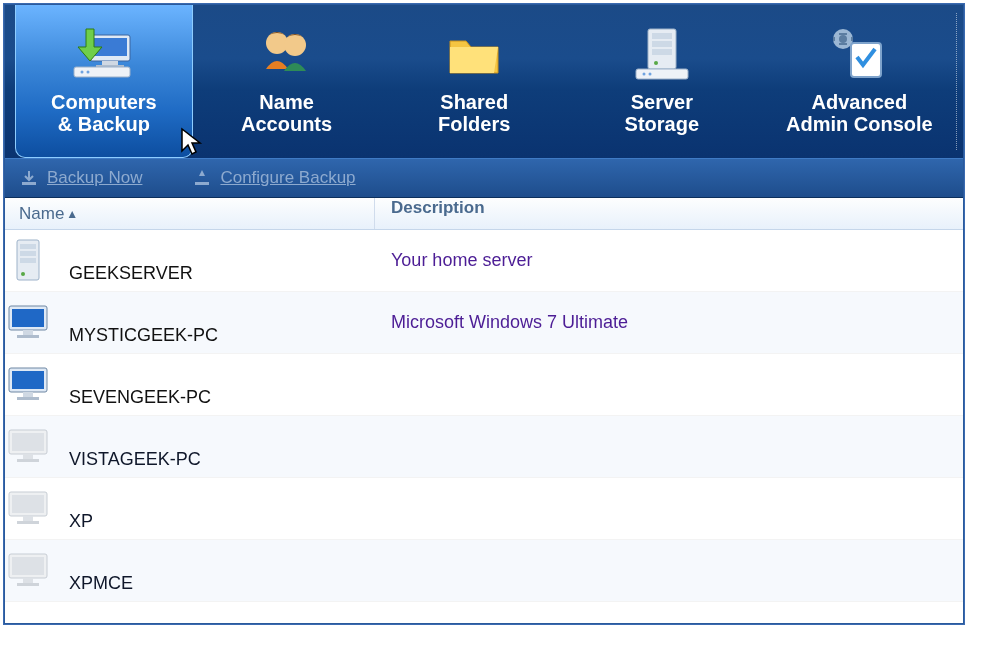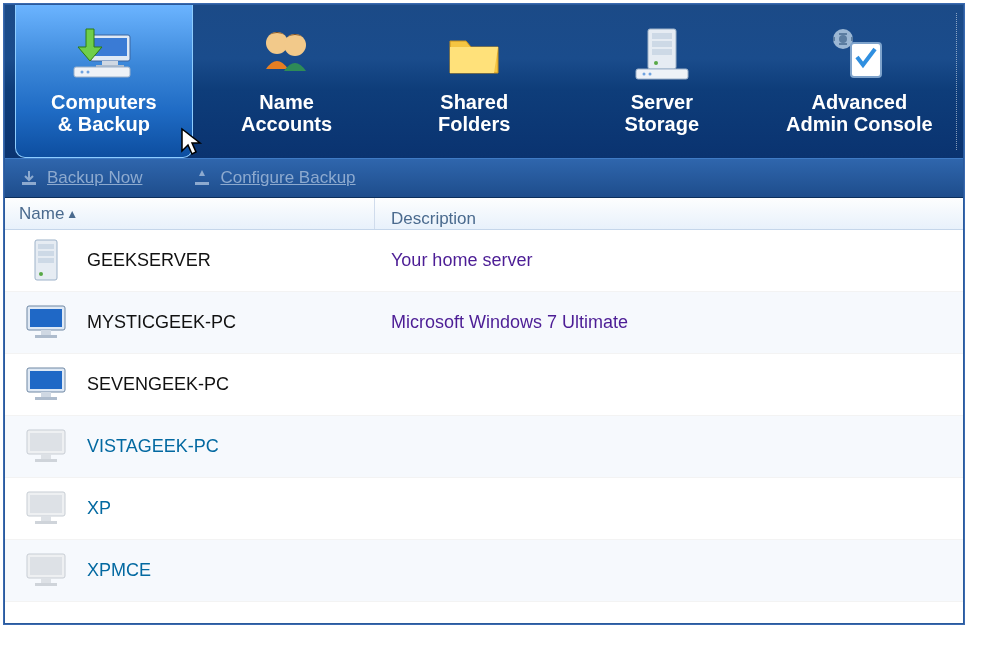--- a/index.html
+++ b/index.html
@@ -98,48 +98,47 @@
   
   .list-header {
     height: 32px;
     background: linear-gradient(to bottom, #fdfefe 0%, #e8f1fb 100%);
     border-bottom: 1px solid #c5d6ea;
     display: flex;
     font-size: 17px;
     color: #4a6a8e;
   }
   .col-name { width: 370px; padding-left: 14px; display:flex; align-items:center; gap:2px; border-right:1px solid #d0dcec;}
-  .col-desc { flex:1; padding-left: 16px; display:flex; align-items:flex-end;}
+  .col-desc { flex:1; padding-left: 16px; display:flex; align-items:flex-start;font-weight:bold;}
   .sort-arrow { color:#4a6a8e; font-size:12px;}
 
   
   .list-body { }
   .row {
     height: 62px;
     display: flex;
     align-items: center;
     border-bottom: 1px solid #f3f3f3;
   }
   .row:nth-child(even){ background:#f6f9fd;}
   .row .cell-name {
     width: 370px;
     display: flex;
-    align-items: center;
-    padding-left: 18px;
+    align-items: flex-end;
     gap: 18px;
     font-size: 18px;
     color: #111;
   }
   .row .cell-desc {
     flex:1;
     padding-left: 16px;
     font-size: 18px;
     color: #4c1d95;
   }
-  .row.dim .cell-name { color:#0369a1; }
+  .row.dim .cell-name { color:#0f172a; }
   .item-icon { width:46px; height:46px; display:flex; align-items:center; justify-content:center;}
 
   
   .cursor {
     position:absolute;
     left: 175px;
     top: 122px;
     pointer-events:none;
   }
 </style>

